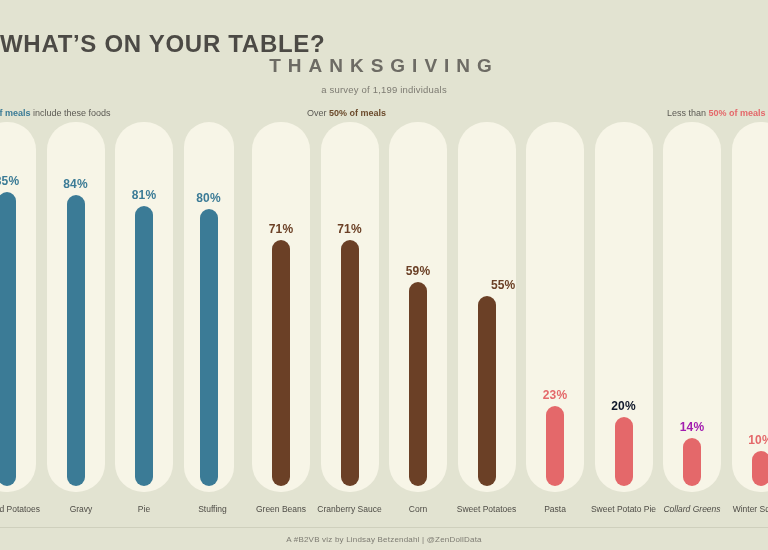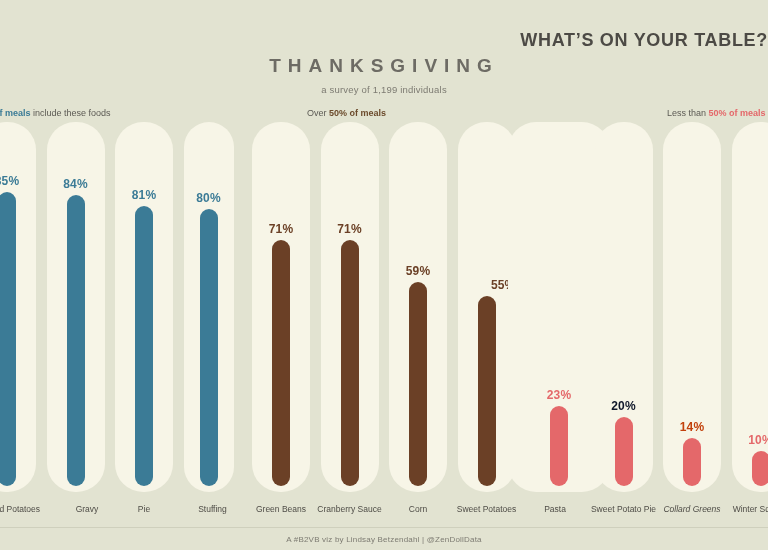--- a/index.html
+++ b/index.html
@@ -20,22 +20,22 @@
     height: 550px;
     background: #e2e3d1;
   }
 
   
   .title {
     position: absolute;
     top: 30px;
     left: 0;
     width: 768px;
-    text-align: right;
-    font-size: 18px;
+    text-align: left;
+    font-size: 24px;
     font-weight: bold;
     letter-spacing: 0.7px;
     color: #4c4a45;
   }
   .subtitle {
     position: absolute;
     top: 55px;
     left: 0;
     width: 768px;
     text-align: center;
@@ -201,44 +201,44 @@
       <div class="bar-col" style="left: 389px; width: 58px;">
         <div class="track" style="background: rgb(247, 245, 231);"></div>
         <div class="fill" style="height: 204px; background: rgb(107, 64, 38);"></div>
         <div class="value" style="bottom: 214px; color: rgb(107, 64, 38);">59%</div>
       </div>
       <div class="bar-col" style="left: 457.5px; width: 58px;">
         <div class="track" style="background: rgb(247, 245, 231);"></div>
         <div class="fill" style="height: 190px; background: rgb(107, 64, 38);"></div>
         <div class="value" style="bottom: 200px; color: rgb(107, 64, 38); text-align: right;">55%</div>
       </div>
-      <div class="bar-col" style="left: 508px; width: 58px; padding-left: 44px;">
+      <div class="bar-col" style="left: 526px; width: 58px;">
         <div class="track" style="background: rgb(247, 245, 231);"></div>
         <div class="fill" style="height: 80px; background: rgb(228, 104, 106);"></div>
         <div class="value" style="bottom: 90px; color: rgb(228, 104, 106);">23%</div>
       </div>
       <div class="bar-col" style="left: 594.5px; width: 58px;">
         <div class="track" style="background: rgb(247, 245, 231);"></div>
         <div class="fill" style="height: 69px; background: rgb(228, 104, 106);"></div>
         <div class="value" style="bottom: 79px; color: #0f172a;">20%</div>
       </div>
       <div class="bar-col" style="left: 663px; width: 58px;">
         <div class="track" style="background: rgb(247, 245, 231);"></div>
         <div class="fill" style="height: 48px; background: rgb(228, 104, 106);"></div>
-        <div class="value" style="bottom: 58px; color: #c2410c;">14%</div>
+        <div class="value" style="bottom: 58px; color: #a21caf;">14%</div>
       </div>
       <div class="bar-col" style="left: 731.5px; width: 58px;">
         <div class="track" style="background: rgb(247, 245, 231);"></div>
         <div class="fill" style="height: 35px; background: rgb(228, 104, 106);"></div>
         <div class="value" style="bottom: 45px; color: rgb(228, 104, 106);">10%</div>
       </div>
     </div>
   <div id="cats">
       <div class="cat" style="left: -33px; width: 80px;">Mashed Potatoes</div>
-      <div class="cat" style="left: 47px; width: 80px; text-align: center;">Gravy</div>
+      <div class="cat" style="left: 41px; width: 80px; text-align: center;">Gravy</div>
       <div class="cat" style="left: 104px; width: 80px;">Pie</div>
       <div class="cat" style="left: 172.5px; width: 80px;">Stuffing</div>
       <div class="cat" style="left: 241px; width: 80px;">Green Beans</div>
       <div class="cat" style="left: 309.5px; width: 80px;">Cranberry Sauce</div>
       <div class="cat" style="left: 378px; width: 80px;">Corn</div>
       <div class="cat" style="left: 446.5px; width: 80px;">Sweet Potatoes</div>
       <div class="cat" style="left: 515px; width: 80px;">Pasta</div>
       <div class="cat" style="left: 583.5px; width: 80px;">Sweet Potato Pie</div>
       <div class="cat" style="left: 652px; width: 80px; font-style: italic;">Collard Greens</div>
       <div class="cat" style="left: 720.5px; width: 80px;">Winter Squash</div>

